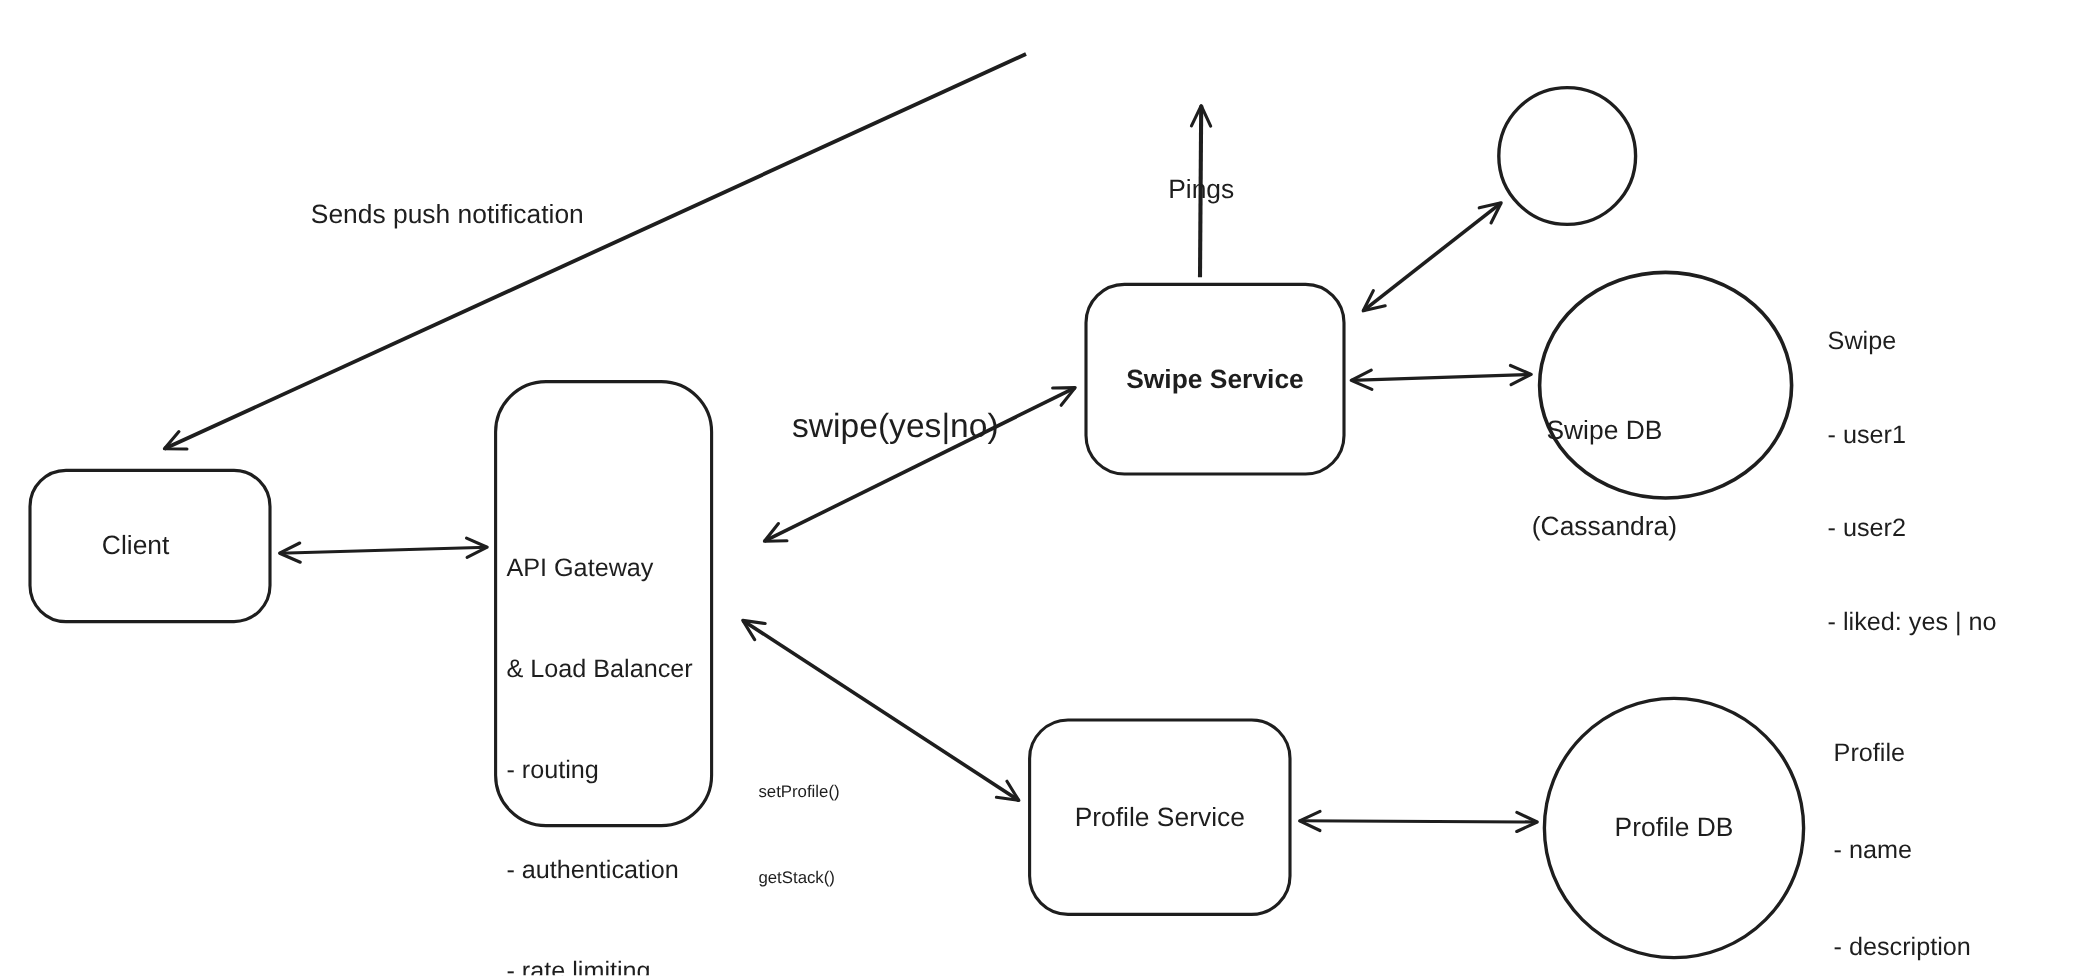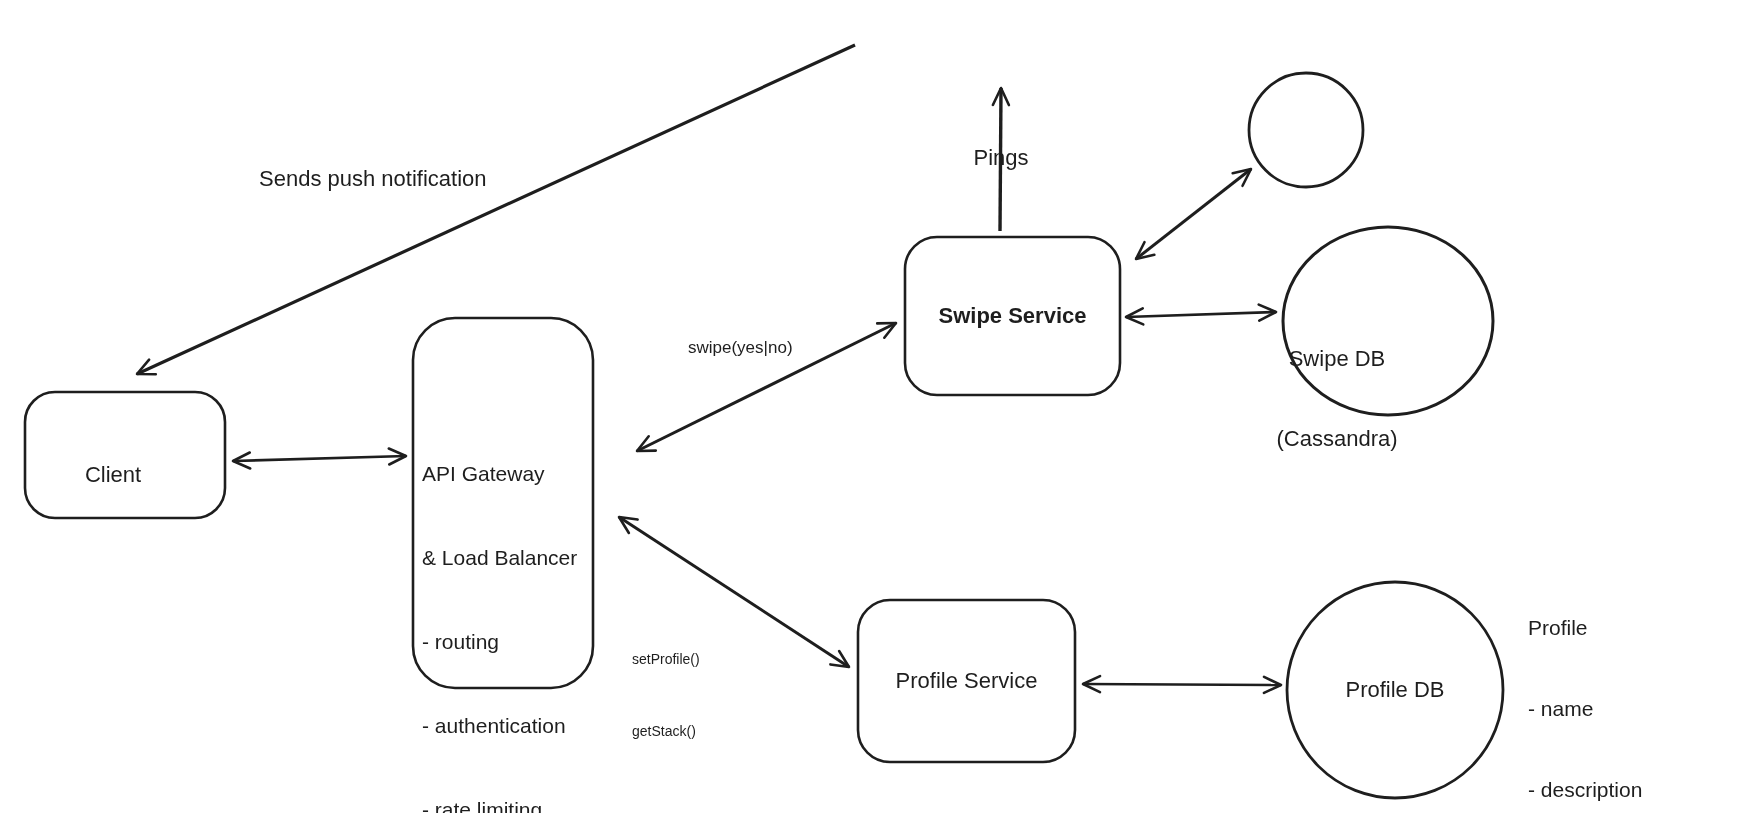--- a/index.html
+++ b/index.html
@@ -53,28 +53,28 @@
     <line x1="1126" y1="317" x2="1276" y2="312" stroke="#1e1e1e" stroke-width="2.6" marker-start="url(#ah)" marker-end="url(#ah)"></line>
     <line x1="1136" y1="259" x2="1251" y2="169" stroke="#1e1e1e" stroke-width="3" marker-start="url(#ah)" marker-end="url(#ah)"></line>
     <line x1="1083" y1="684" x2="1281" y2="685" stroke="#1e1e1e" stroke-width="2.6" marker-start="url(#ah)" marker-end="url(#ah)"></line>
   </svg>
 
 
   <div class="label edge-label" style="left:259px;top:166px;">Sends push notification</div>
 
   <div class="label edge-label centered" style="left:1001px;top:145px;">Pings</div>
 
-  <div class="label edge-label" style="left:688px;top:338px;font-size:17px;">swipe(yes|no)</div>
+  <div class="label edge-label" style="left:660px;top:338px;font-size:28px;">swipe(yes|no)</div>
 
   <div class="code-label" style="left:632px;top:599px;">
     <div>setProfile()</div>
     <div>getStack()</div>
   </div>
 
-  <div class="node-label" style="left:25px;top:412px;width:176px;height:126px;">Client</div>
+  <div class="node-label" style="left:25px;top:392px;width:176px;height:126px;">Client</div>
 
   <div class="gateway-text" style="left:422px;top:404px;">
     <div>API Gateway</div>
     <div>&amp; Load Balancer</div>
     <div>- routing</div>
     <div>- authentication</div>
     <div>- rate limiting</div>
   </div>
 
   <div class="node-label" style="left:905px;top:237px;width:215px;height:158px;font-weight:bold;">Swipe Service</div>
@@ -82,20 +82,26 @@
 
   <div class="label centered" style="left:1337px;top:292px;font-size:22px;">
     <div>Swipe DB</div>
     <div>(Cassandra)</div>
   </div>
 
   <div class="node-label" style="left:858px;top:600px;width:217px;height:162px;">Profile Service</div>
 
   <div class="node-label" style="left:1287px;top:582px;width:216px;height:216px;">Profile DB</div>
 
+  <div class="anno" style="left:1523px;top:220px;">
+    <div>Swipe</div>
+    <div>- user1</div>
+    <div>- user2</div>
+    <div>- liked: yes | no</div>
+  </div>
 
   <div class="anno anno2" style="left:1528px;top:560px;">
     <div>Profile</div>
     <div>- name</div>
     <div>- description</div>
     
     
     
     
   </div>

